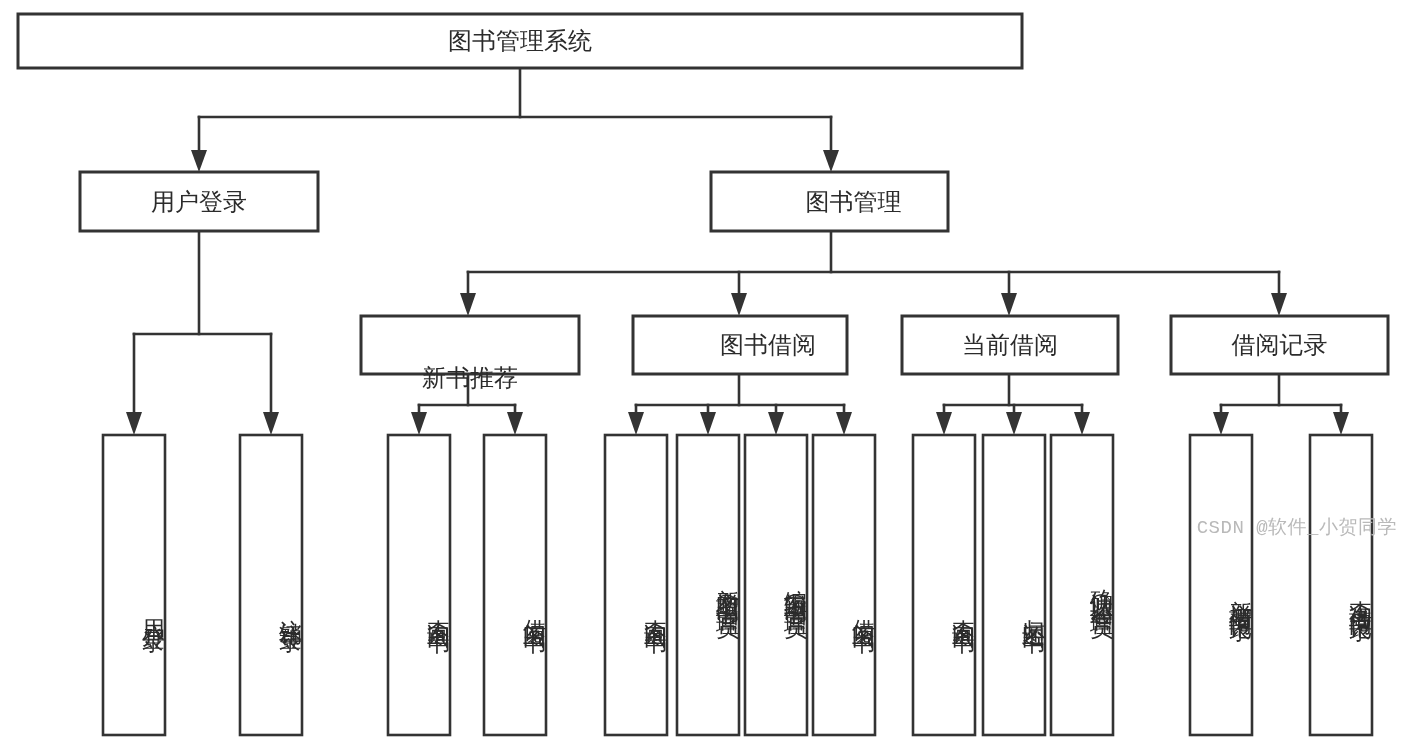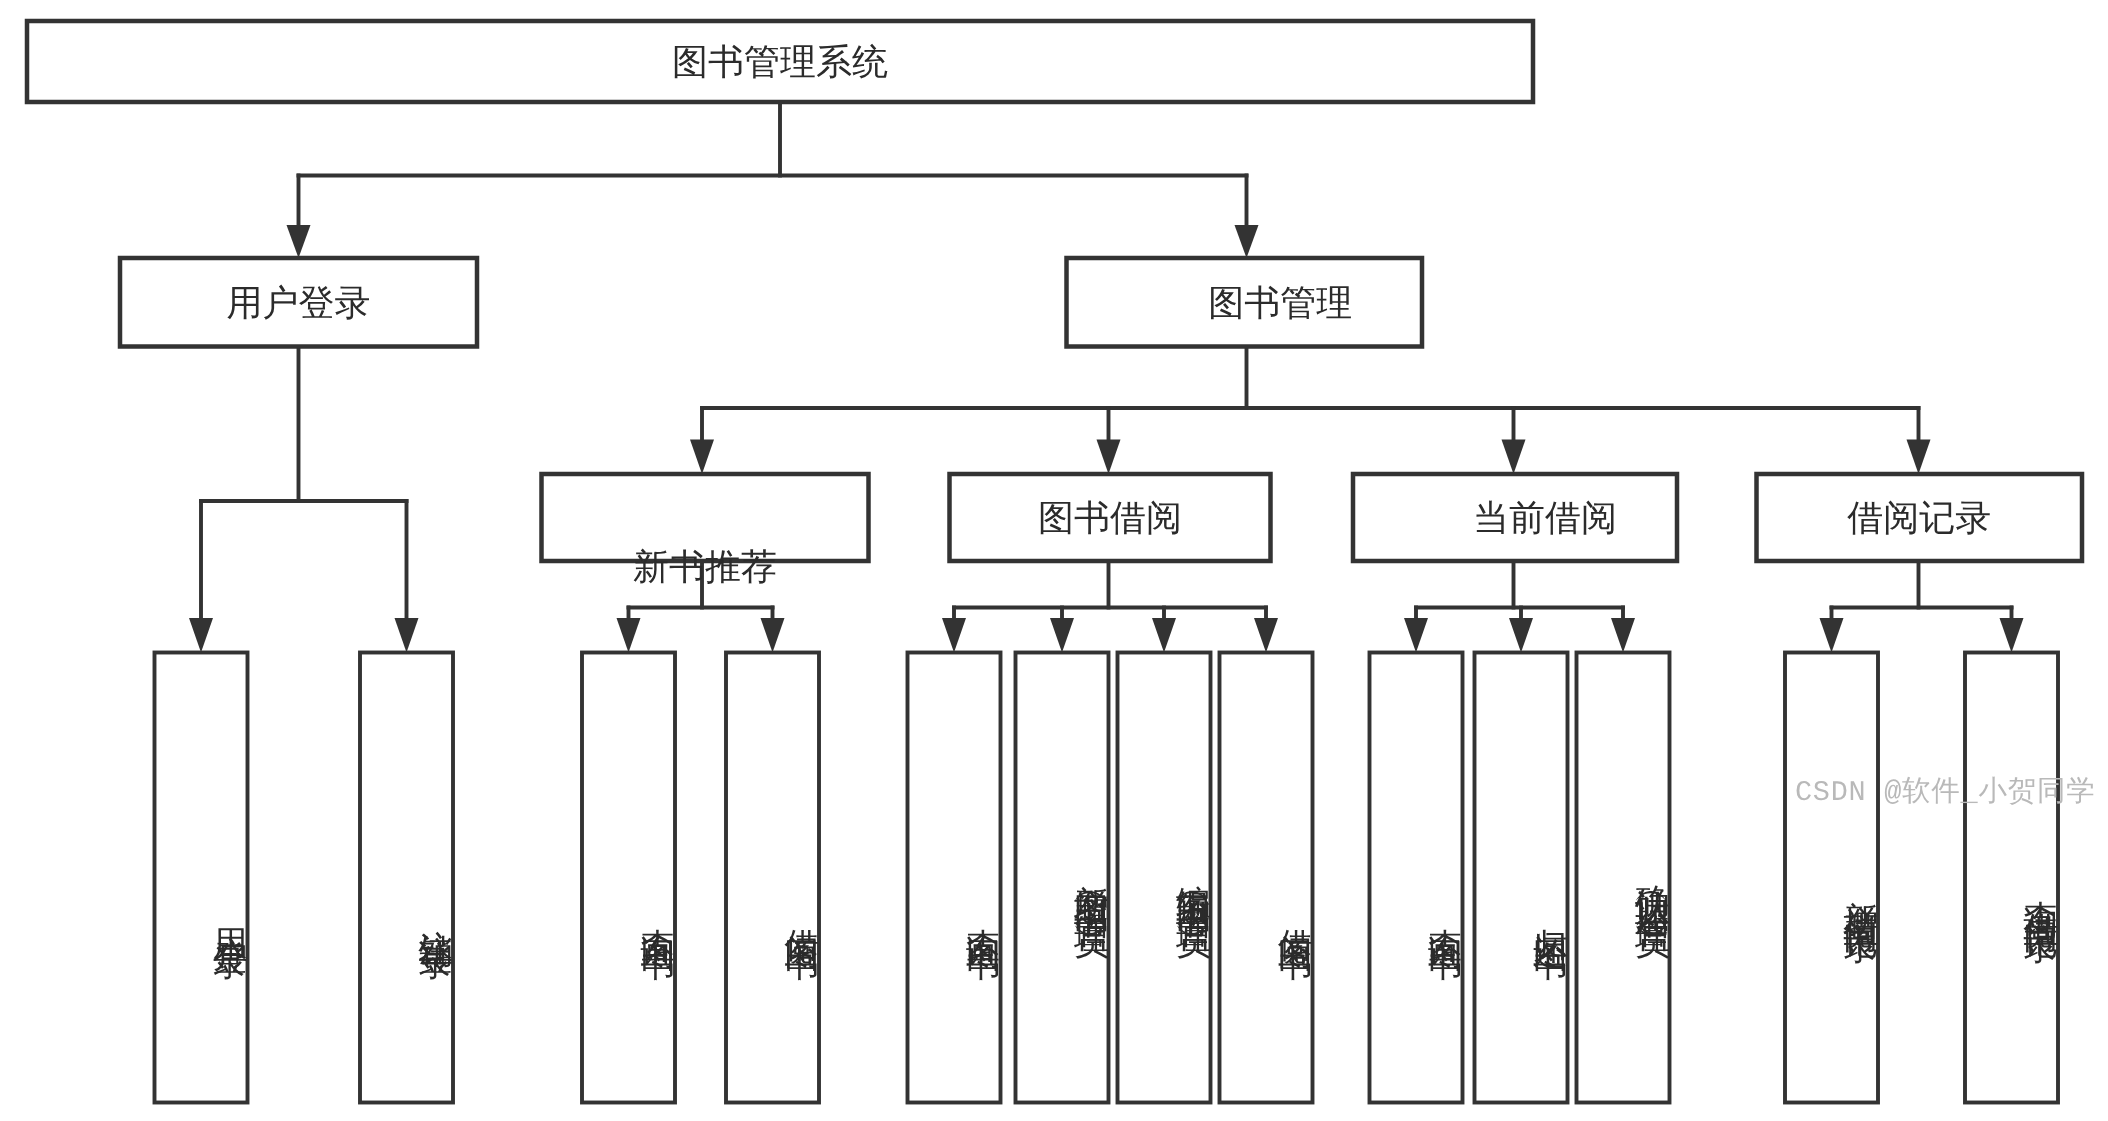--- a/index.html
+++ b/index.html
@@ -185,22 +185,22 @@
     <rect class="node-box-thin" x="1190" y="435" width="62" height="300"></rect>
     <rect class="node-box-thin" x="1310" y="435" width="62" height="300"></rect>
   </svg>
 
   <div class="htext-wrap" style="left:18px; top:14px; width:1004px; height:54px;">图书管理系统</div>
 
   <div class="htext-wrap" style="left:80px; top:172px; width:238px; height:59px;">用户登录</div>
   <div class="htext-wrap" style="left:735px; top:172px; width:237px; height:59px;">图书管理</div>
 
   <div class="htext-wrap" style="left:361px; top:316px; width:218px; height:58px;margin-top:33px;">新书推荐</div>
-  <div class="htext-wrap" style="left:633px; top:316px; width:214px; height:58px;border-radius:16px;">图书借阅</div>
-  <div class="htext-wrap" style="left:902px; top:316px; width:216px; height:58px;margin-left:20px;">当前借阅</div>
+  <div class="htext-wrap" style="left:661px; top:316px; width:214px; height:58px;border-radius:16px;">图书借阅</div>
+  <div class="htext-wrap" style="left:902px; top:316px; width:216px; height:58px;">当前借阅</div>
   <div class="htext-wrap" style="left:1171px; top:316px; width:217px; height:58px;">借阅记录</div>
 
   <div class="vtext-wrap" style="left:103px; top:483px; width:62px; height:252px;">用户登录</div>
   <div class="vtext-wrap" style="left:240px; top:483px; width:62px; height:252px;">注销登录</div>
   <div class="vtext-wrap" style="left:388px; top:483px; width:62px; height:252px;">查询图书</div>
   <div class="vtext-wrap" style="left:484px; top:483px; width:62px; height:252px;">借阅图书</div>
   <div class="vtext-wrap" style="left:605px; top:483px; width:62px; height:252px;">查询图书</div>
   <div class="vtext-wrap" style="left:677px; top:443px; width:62px; height:292px;">新增图书（管理员）</div>
   <div class="vtext-wrap" style="left:745px; top:443px; width:62px; height:292px;">编辑图书（管理员）</div>
   <div class="vtext-wrap" style="left:813px; top:483px; width:62px; height:252px;">借阅图书</div>

